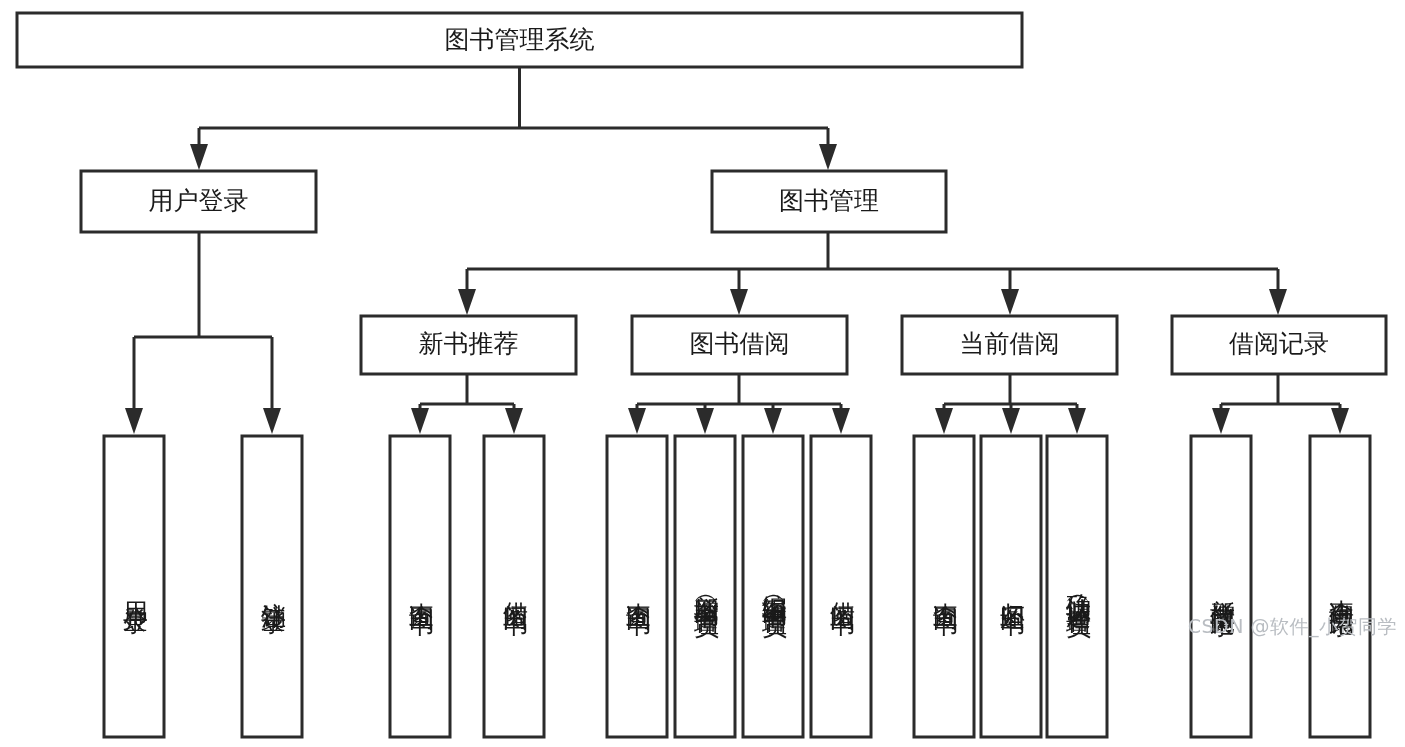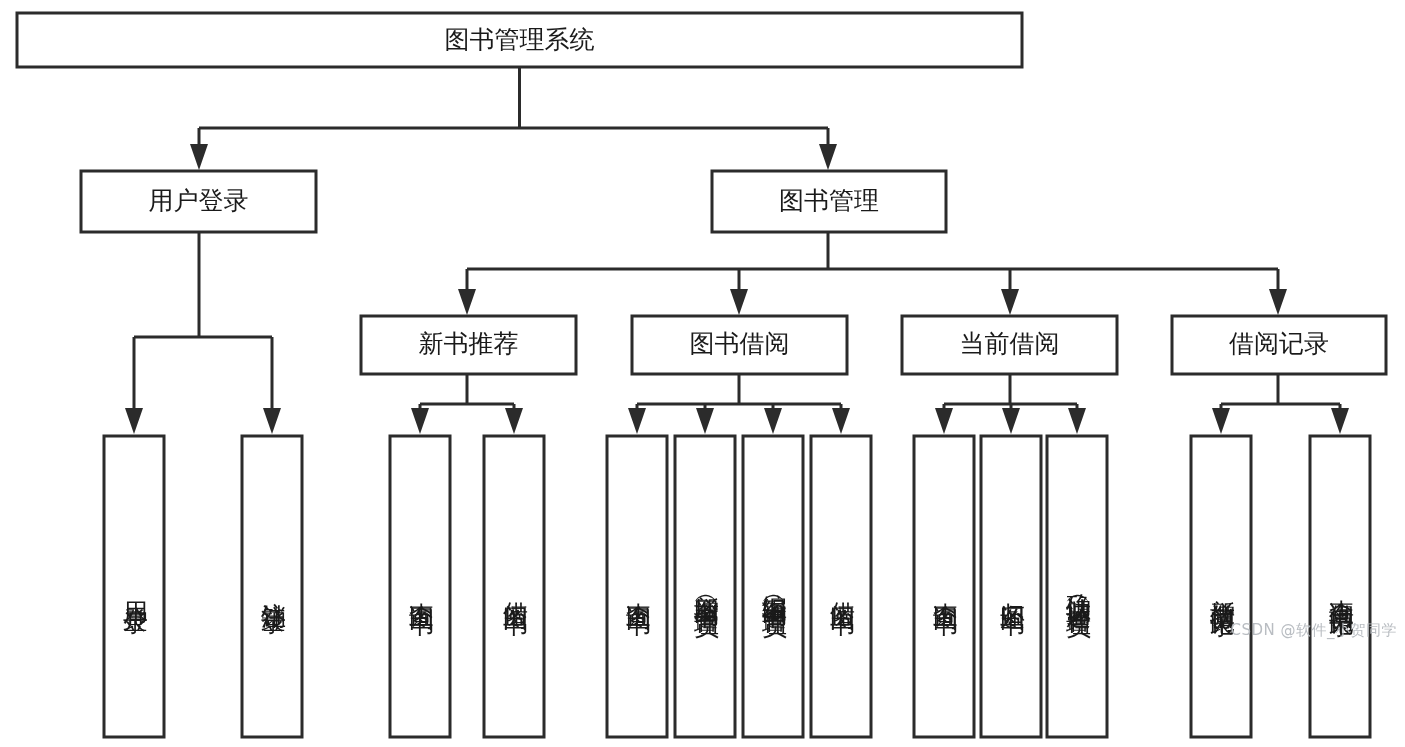--- a/index.html
+++ b/index.html
@@ -55,21 +55,21 @@
   }
   .arrow-head {
     fill: #2b2b2b;
     stroke: none;
   }
   .watermark-text {
     position: absolute;
     right: 8px;
     bottom: 6px;
     font-family: "DejaVu Sans", "Liberation Sans", sans-serif;
-    font-size: 15px;
+    font-size: 19px;
     color: #b9bdc2;
     white-space: nowrap;
     letter-spacing: 0.5px;
     pointer-events: none;
   }
 </style>
 </head>
 <body>
 
 <div id="diagram-root">

